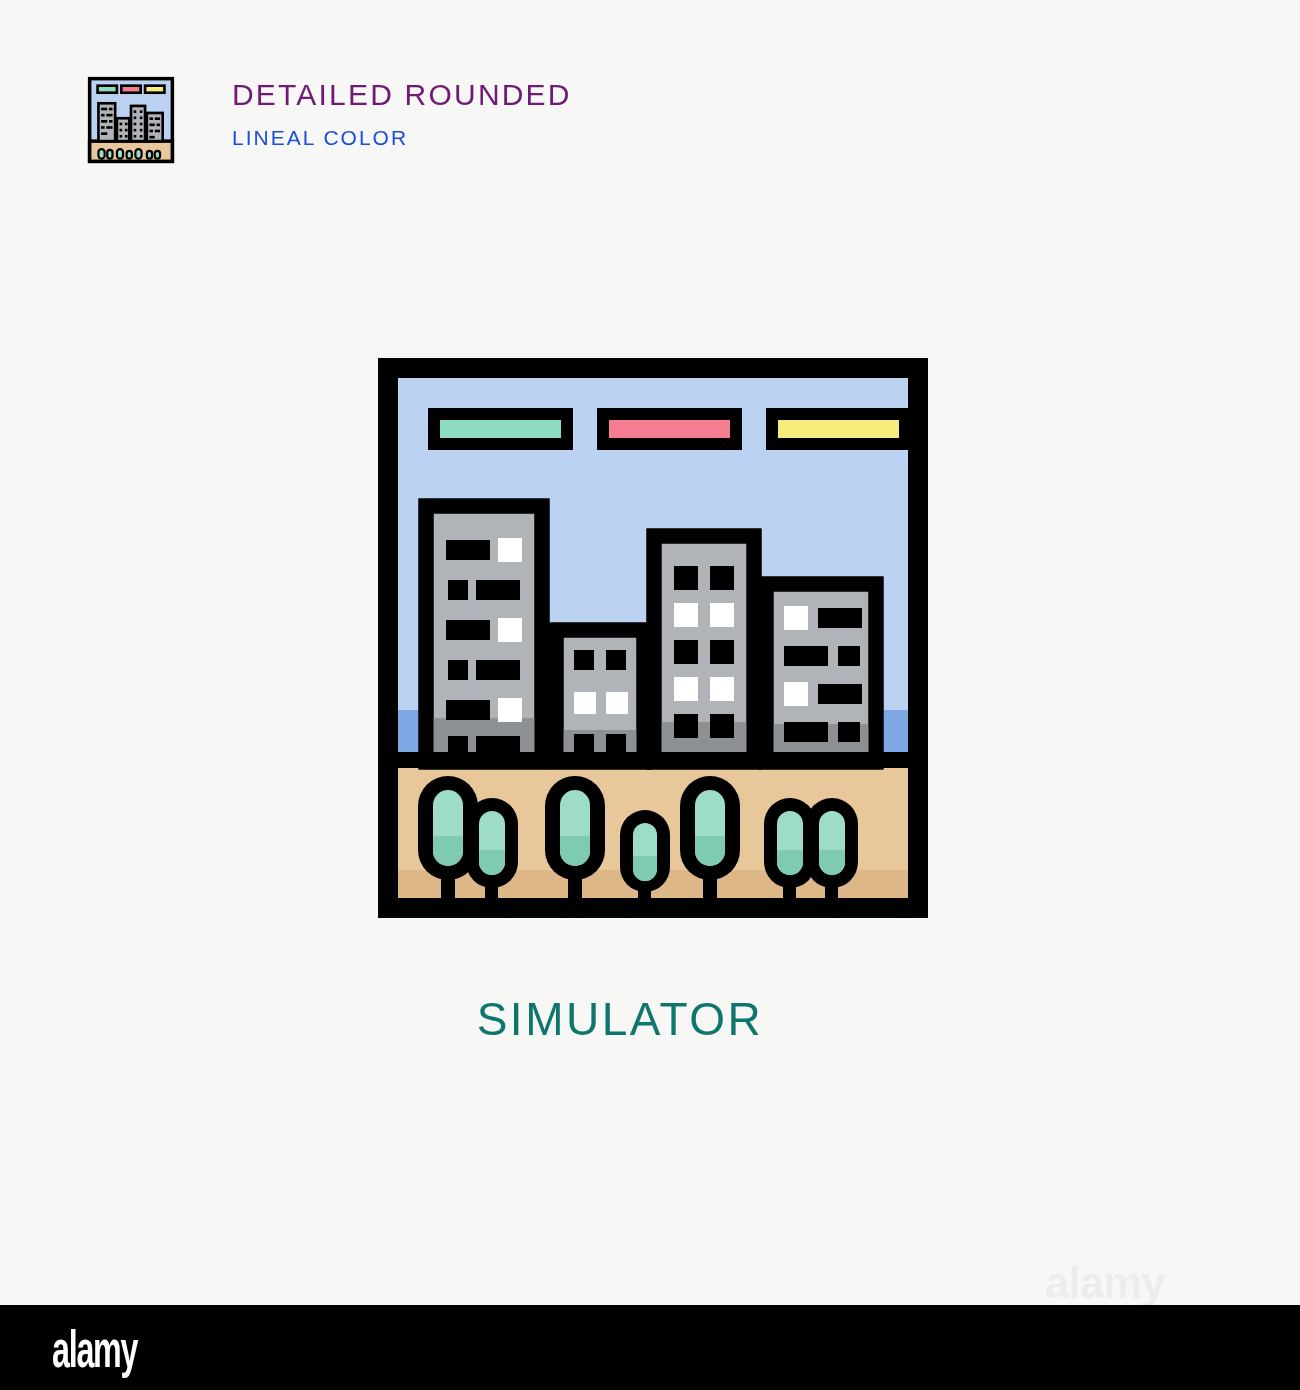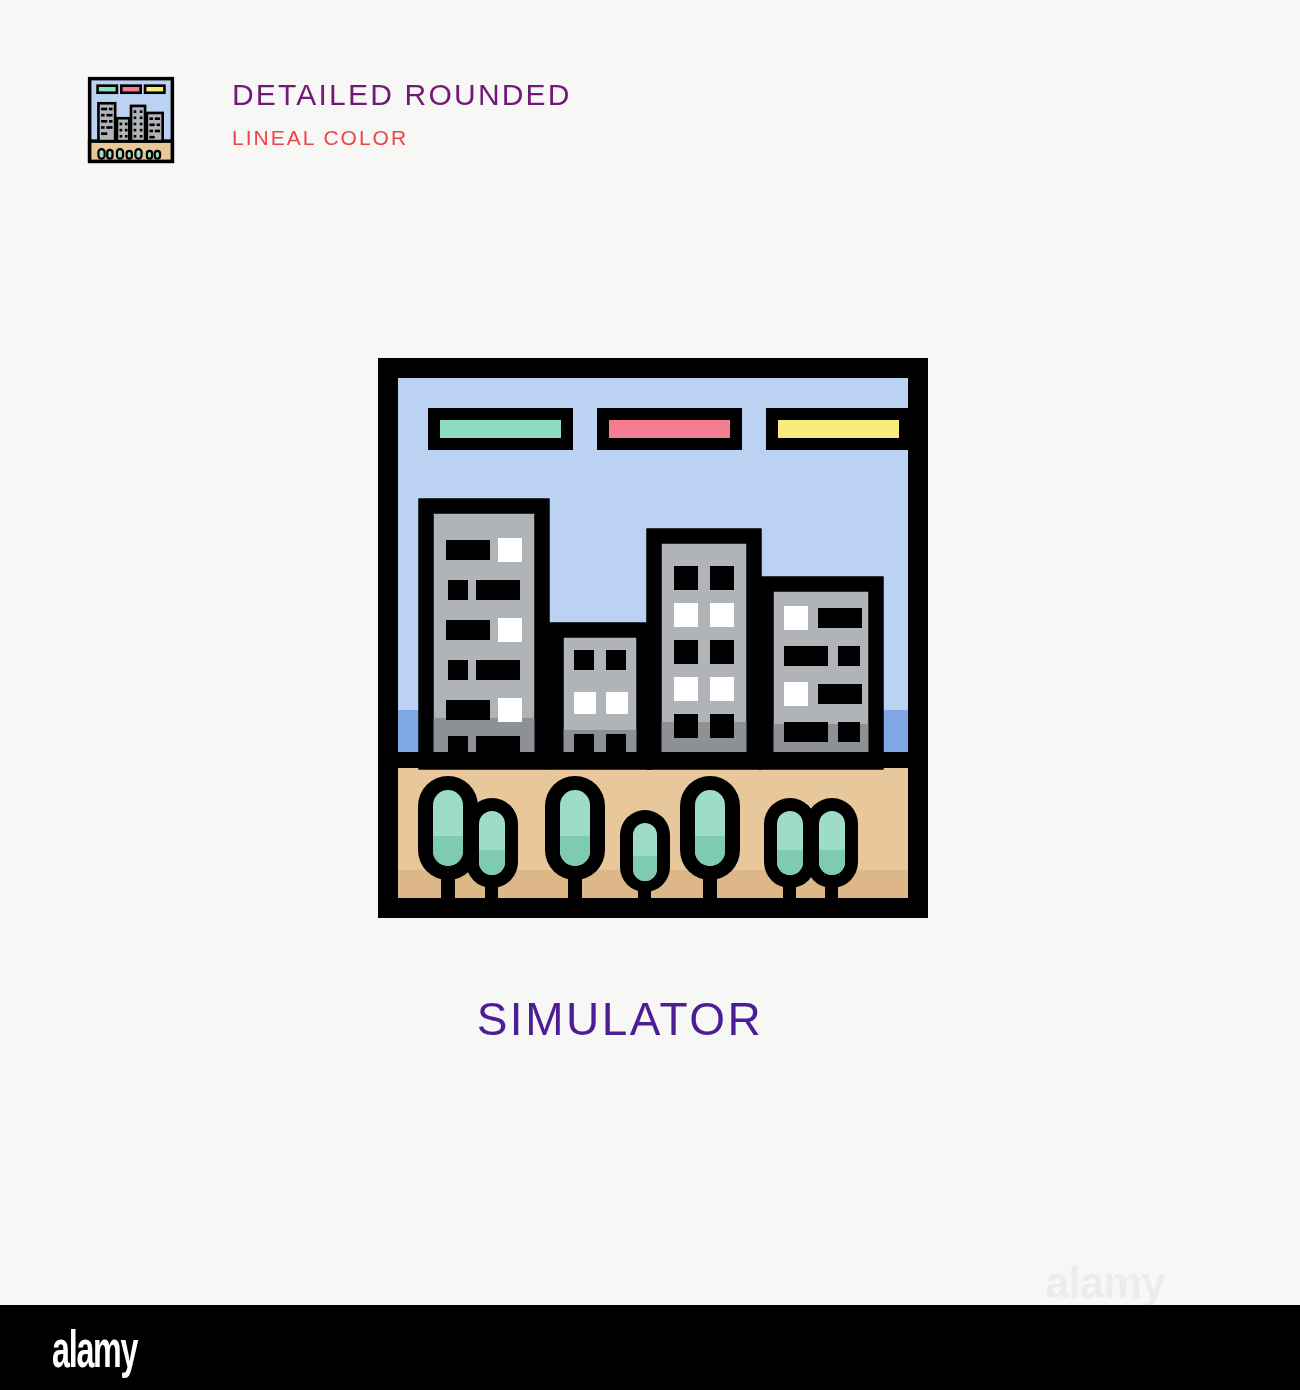--- a/index.html
+++ b/index.html
@@ -45,21 +45,21 @@
     letter-spacing: 2.2px;
     font-weight: 400;
     color: #701a75;
     line-height: 1.0;
     white-space: nowrap;
   }
   .header-sub {
     font-size: 21px;
     letter-spacing: 2.0px;
     font-weight: 400;
-    color: #ef4444;
+    color: #1d4ed8;
     margin-top: 16px;
     white-space: nowrap;
   }
 
   
   .main-illustration {
     position: absolute;
     left: 378px;
     top: 358px;
     width: 550px;
@@ -69,21 +69,21 @@
 
   
   .caption {
     position: absolute;
     left: 0;
     top: 992px;
     width: 1240px;
     text-align: center;
     font-size: 46px;
     letter-spacing: 2.5px;
-    color: #4c1d95;
+    color: #0f766e;
     font-weight: 400;
   }
 
   
   .wm {
     position: absolute;
     color: rgba(0,0,0,0.05);
     font-weight: bold;
     pointer-events: none;
     user-select: none;

